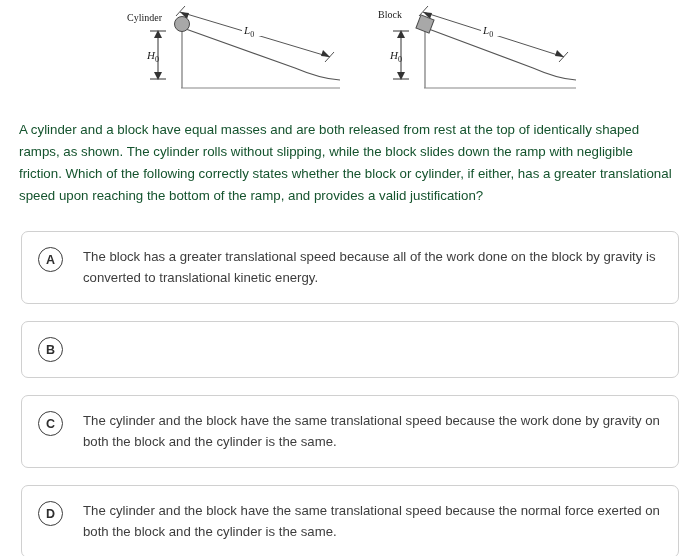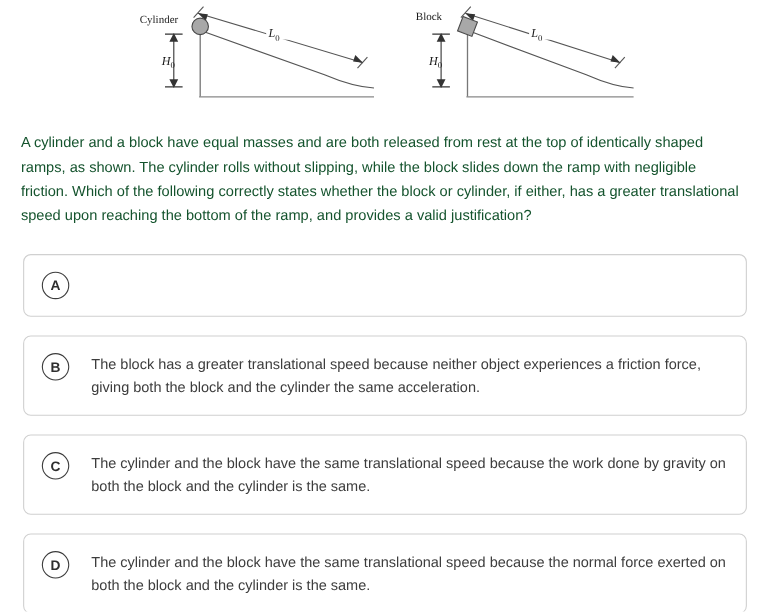--- a/index.html
+++ b/index.html
@@ -149,25 +149,25 @@
     <text x="10" y="18" class="fig-label">Block</text>
   </svg>
 </div>
 
 <div id="question-stem">A cylinder and a block have equal masses and are both released from rest at the top of identically shaped ramps, as shown. The cylinder rolls without slipping, while the block slides down the ramp with negligible friction. Which of the following correctly states whether the block or cylinder, if either, has a greater translational speed upon reaching the bottom of the ramp, and provides a valid justification?</div>
 
 <div id="choices">
 
   <div class="choice-card">
     <div class="choice-letter">A</div>
+    <div class="choice-text">The block has a greater translational speed because all of the work done on the block by gravity is converted to translational kinetic energy.</div>
   </div>
 
   <div class="choice-card">
     <div class="choice-letter">B</div>
-    <div class="choice-text">The block has a greater translational speed because neither object experiences a friction force, giving both the block and the cylinder the same acceleration.</div>
   </div>
 
   <div class="choice-card">
     <div class="choice-letter">C</div>
     <div class="choice-text">The cylinder and the block have the same translational speed because the work done by gravity on both the block and the cylinder is the same.</div>
   </div>
 
   <div class="choice-card">
     <div class="choice-letter">D</div>
     <div class="choice-text">The cylinder and the block have the same translational speed because the normal force exerted on both the block and the cylinder is the same.</div>

